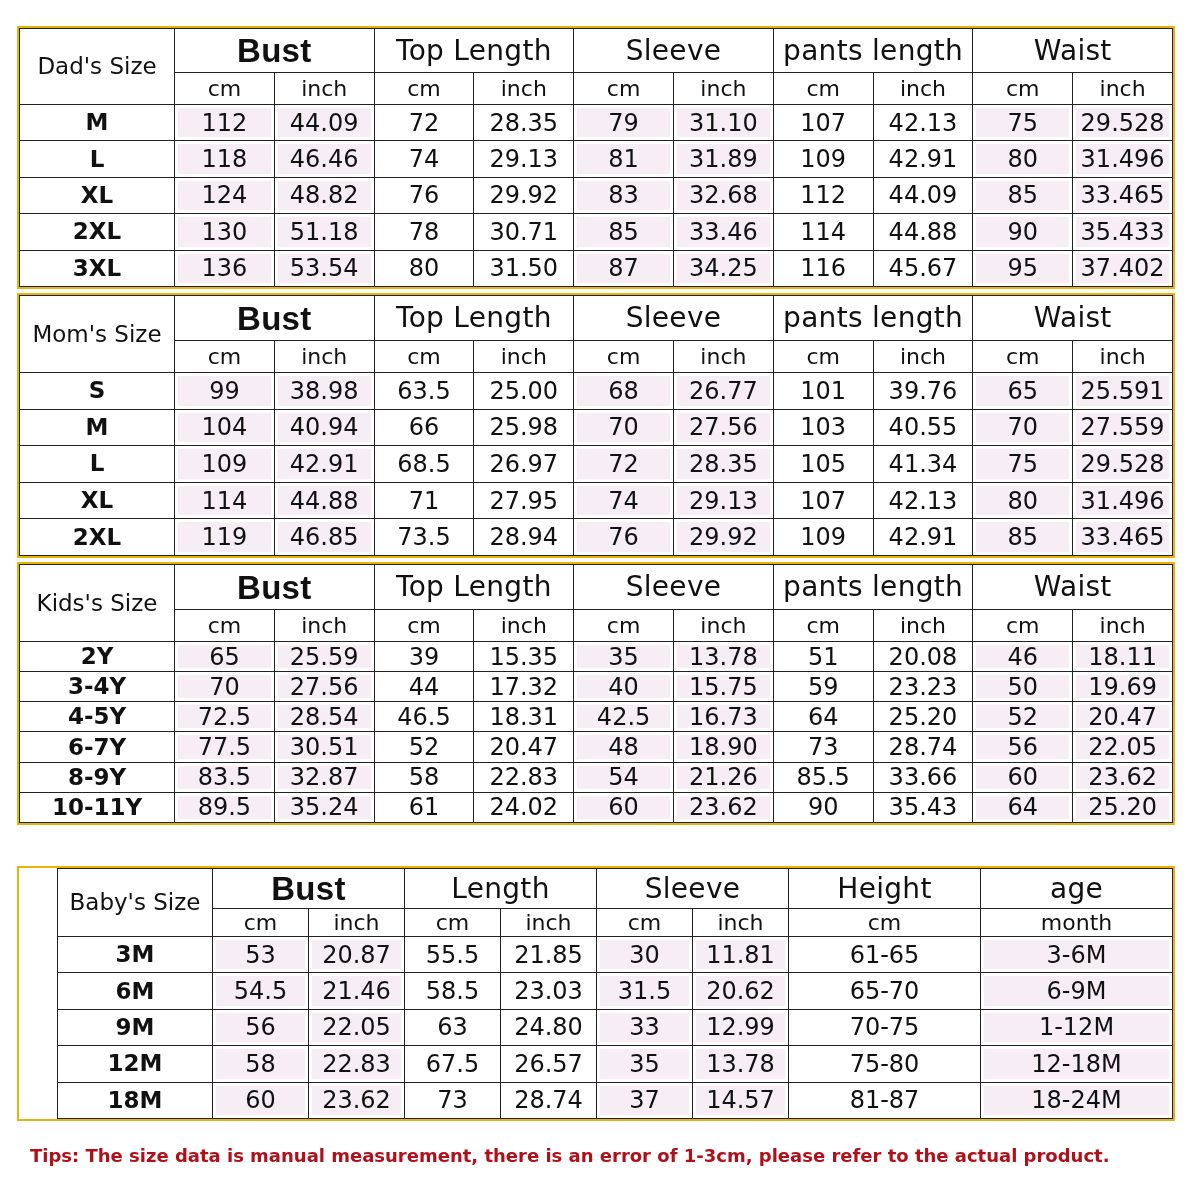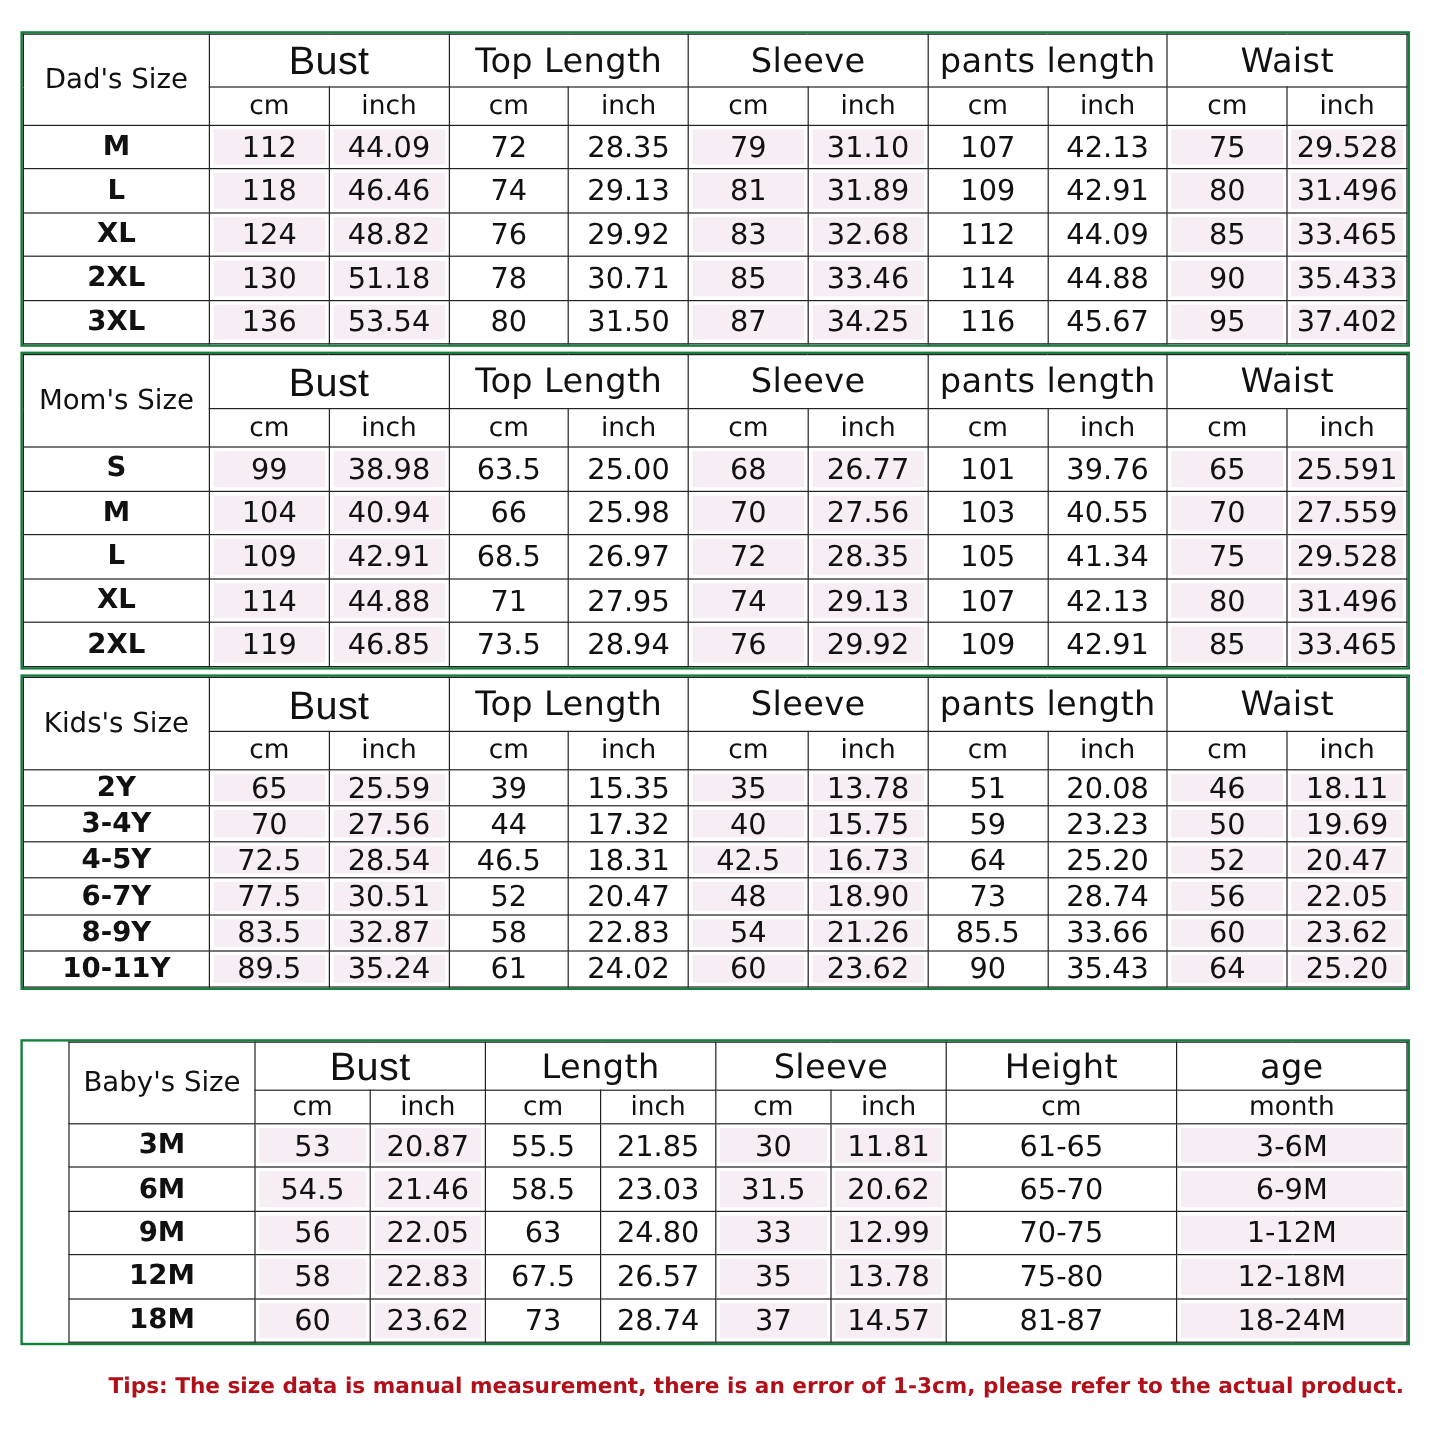--- a/index.html
+++ b/index.html
@@ -1,27 +1,27 @@
 <!DOCTYPE html>
 <html><head>
 <meta charset="utf-8">
 <style>
   html,body{margin:0;padding:0;background:#fff;}
   body{width:1200px;height:1200px;position:relative;font-family:"DejaVu Sans","Liberation Sans",sans-serif;color:#111;}
-  .section{position:absolute;left:17px;width:1158px;border:2px solid #15803d;box-sizing:border-box;}
+  .section{position:absolute;left:17px;width:1158px;border:2px solid #eab308;box-sizing:border-box;}
   table{border-collapse:collapse;width:100%;height:100%;table-layout:fixed;}
   td,th{border:1.5px solid #222;text-align:center;padding:0;font-weight:normal;font-size:24px;line-height:1;}
   col.c0{width:155px;}
   .size-head{font-size:23px;font-weight:normal;}
   .grp{font-size:28px;font-weight:normal;letter-spacing:0.3px;}
-  .grp.bust{font-size:33px;font-weight:normal;font-family:"Liberation Sans",sans-serif;}
+  .grp.bust{font-size:33px;font-weight:bold;font-family:"Liberation Sans",sans-serif;}
   .unit{font-size:22px;}
   .size{font-weight:bold;font-size:23px;}
   .pink{background:#f7eef5;box-shadow:inset 0 0 0 3px #fff;}
-  .tips{position:absolute;left:30px;top:1145px;width:1140px;text-align:right;color:#b0101a;font-size:18px;font-weight:bold;}
+  .tips{position:absolute;left:30px;top:1145px;width:1140px;text-align:left;color:#b0101a;font-size:18px;font-weight:bold;}
 </style>
 </head>
 <body>
 
 <div class="section" style="top:26px;height:263px;">
   <table>
     <colgroup>
         <col class="c0">
         <col>
         <col>

